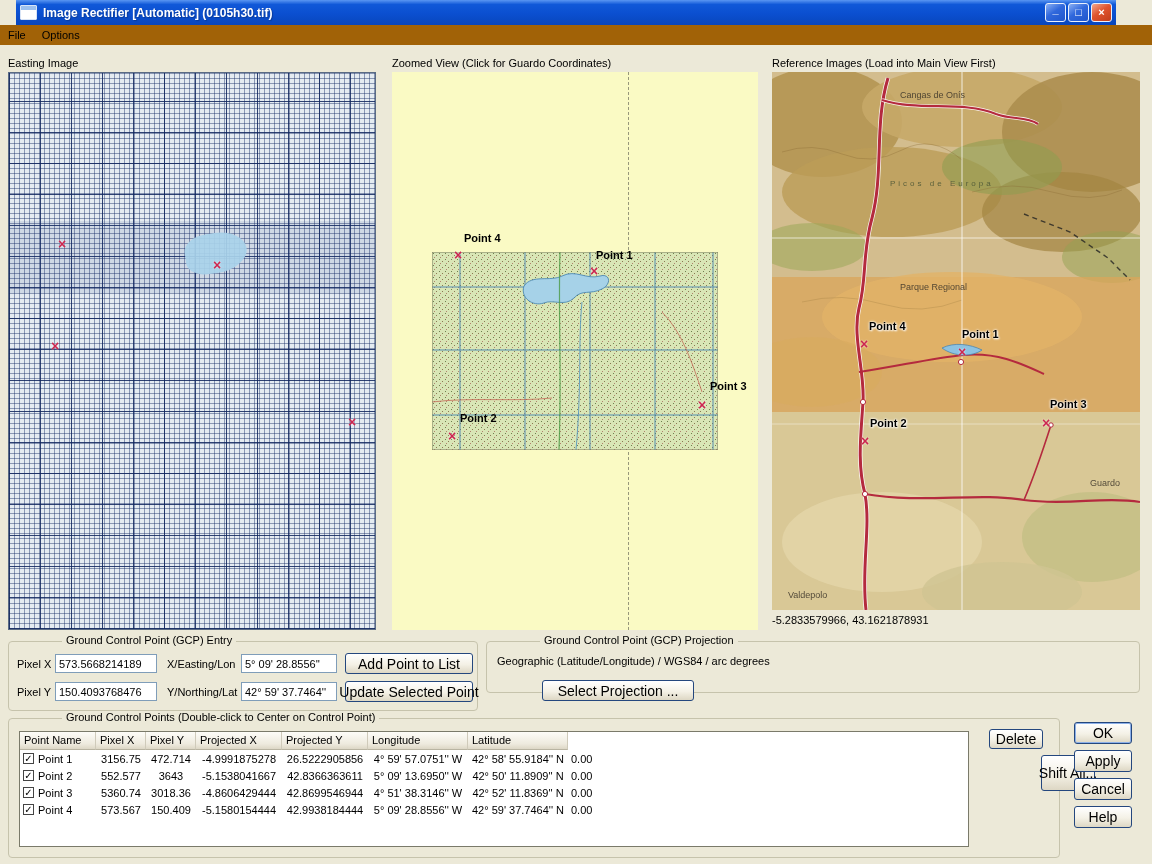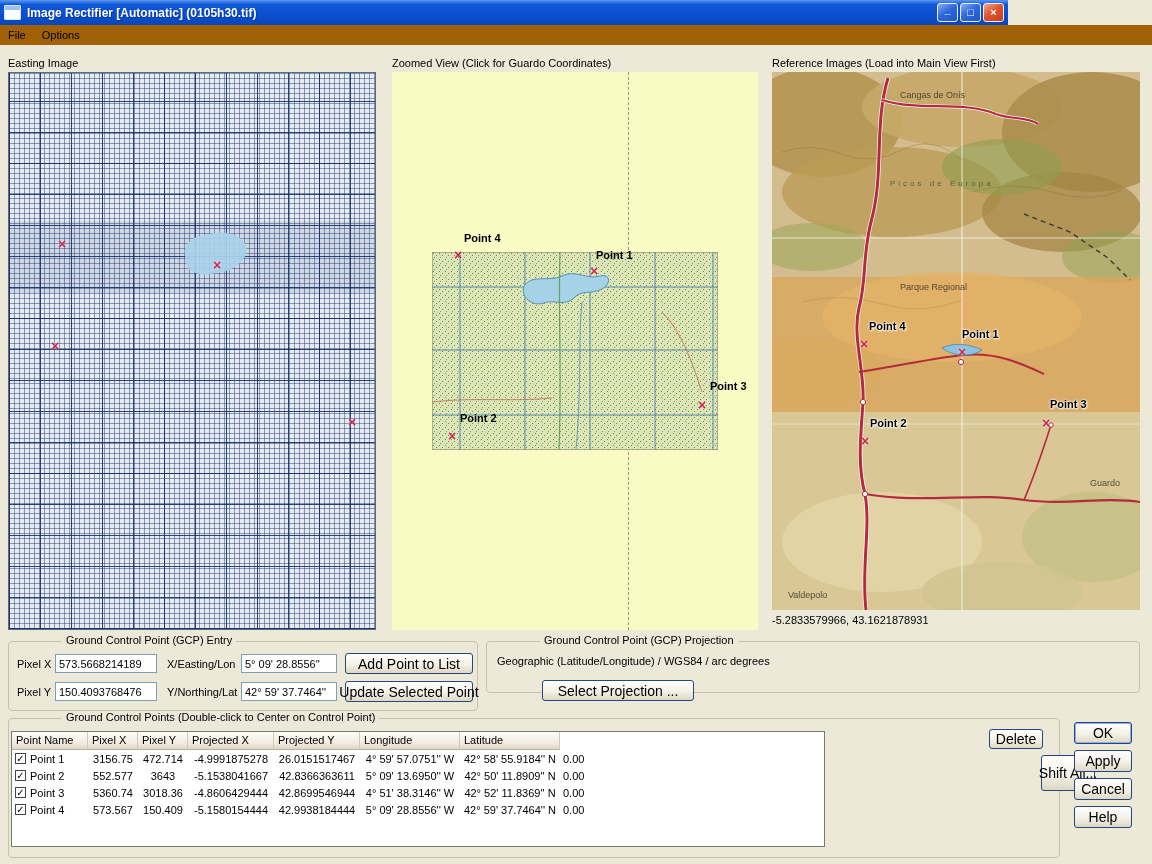--- a/index.html
+++ b/index.html
@@ -1,20 +1,20 @@
 <!DOCTYPE html>
 <html><head>
 <meta charset="utf-8">
 <style>
   html,body{margin:0;padding:0;}
   body{width:1152px;height:864px;position:relative;overflow:hidden;background:#ECE9D8;
        font-family:"Liberation Sans",sans-serif;font-size:11px;color:#000;}
 
   
-  .titlebar{position:absolute;left:0;top:0;width:1008px;height:25px;box-sizing:border-box;
+  .titlebar{position:absolute;left:16px;top:0;width:1100px;height:25px;box-sizing:border-box;
     background:linear-gradient(180deg,#5a96f2 0%,#1058d8 18%,#0b4fd0 55%,#0846bc 100%);
     display:flex;align-items:center;padding:4px 4px;}
   .app-icon{width:15px;height:13px;flex:none;border:1px solid #d8e4f6;border-radius:1px;
     background:linear-gradient(180deg,#9cc0ee 0 4px,#ffffff 4px);}
   .title{color:#fff;font-weight:bold;font-size:12px;margin-left:6px;flex:1;white-space:nowrap;
     text-shadow:1px 1px 1px #083a9a;}
   .winbtns{display:flex;gap:2px;}
   .wbtn{width:21px;height:19px;box-sizing:border-box;border:1px solid #e8f0fc;border-radius:3px;
     color:#fff;font-size:11px;font-weight:bold;text-align:center;line-height:16px;}
   .wbtn.min{line-height:10px;}
@@ -75,21 +75,21 @@
   .lbl-lon{left:158px;top:16px}.fld-lon{left:232px;top:12px;width:96px}
   .btn-add{left:336px;top:11px;width:128px}
   .lbl-py{left:8px;top:44px}   .fld-py{left:46px;top:40px;width:102px}
   .lbl-lat{left:158px;top:44px}.fld-lat{left:232px;top:40px;width:96px}
   .btn-upd{left:336px;top:39px;width:128px}
 
   .proj-text{left:10px;top:13px}
   .btn-sel{left:55px;top:38px;width:152px}
 
   
-  .listarea{position:absolute;left:2px;top:12px;width:814px;height:116px;box-sizing:border-box;
+  .listarea{position:absolute;left:10px;top:12px;width:950px;height:116px;box-sizing:border-box;
     background:#fff;border:1px solid #7a7a6a;overflow:hidden;}
   .lheader{display:flex;height:18px;}
   .hc{box-sizing:border-box;flex:none;padding:2px 4px;white-space:nowrap;overflow:hidden;
     background:linear-gradient(180deg,#fdfcf8 0%,#eeeade 70%,#ddd7c6 100%);
     border-right:1px solid #cfcaba;border-bottom:1px solid #b9b4a2;}
   .w-name{width:76px}.w-px{width:50px}.w-py{width:50px}.w-prx{width:86px}.w-pry{width:86px}
   .w-lon{width:100px}.w-lat{width:100px}.w-err{flex:1;text-align:center}
   .lrow{display:flex;height:17px;align-items:center;}
   .dc{box-sizing:border-box;flex:none;padding:0 3px;white-space:nowrap;overflow:hidden;text-align:center;}
   .dc.w-name{display:flex;align-items:center;text-align:left;gap:4px;}
@@ -264,21 +264,21 @@
     </div>
 
     <div class="lrow">
       <div class="dc w-name">
           <span class="cb">✓</span>
           <span>Point 1</span>
         </div>
       <div class="dc w-px">3156.75</div>
       <div class="dc w-py">472.714</div>
       <div class="dc w-prx">-4.9991875278</div>
-      <div class="dc w-pry">26.0151517467</div>
+      <div class="dc w-pry">26.5222905856</div>
       <div class="dc w-lon">4° 59' 57.0751'' W</div>
       <div class="dc w-lat">42° 58' 55.9184'' N</div>
       <div class="dc w-err">0.00</div>
     </div>
     <div class="lrow">
       <div class="dc w-name">
           <span class="cb">✓</span>
           <span>Point 2</span>
         </div>
       <div class="dc w-px">552.577</div>

